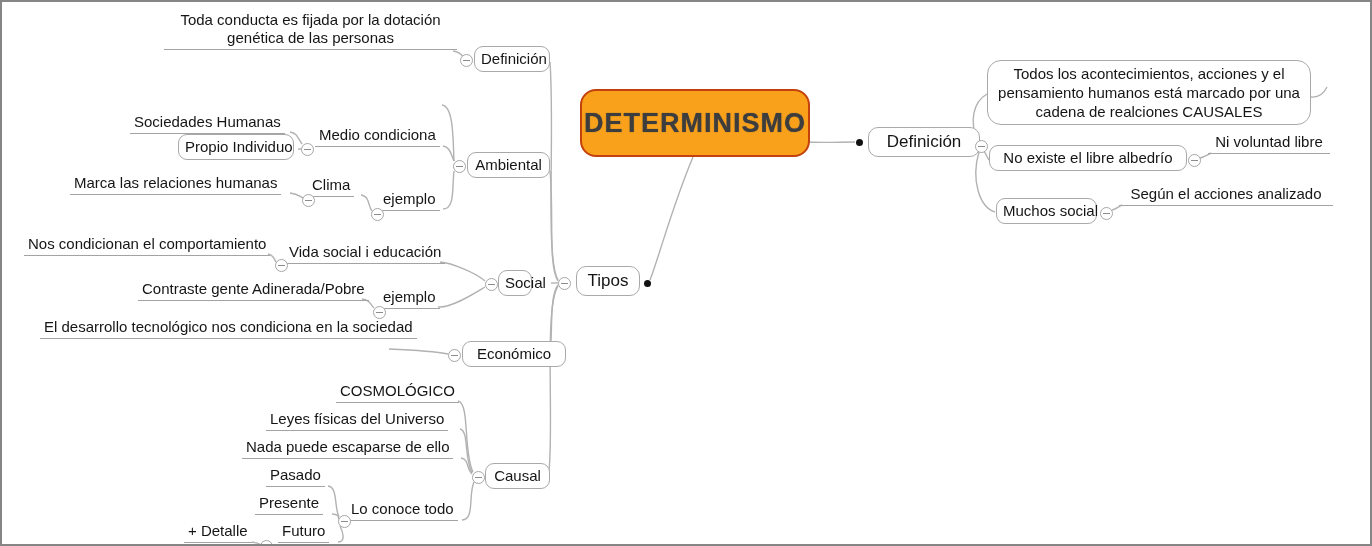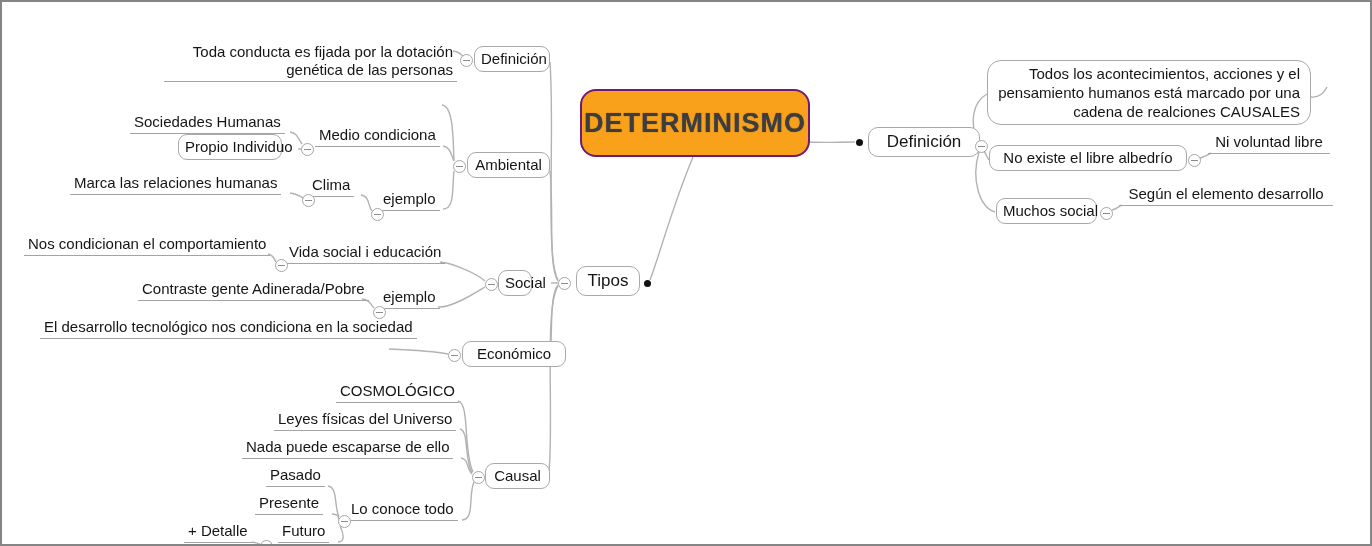--- a/index.html
+++ b/index.html
@@ -23,41 +23,41 @@
     box-sizing:border-box;
     font-size:15px;
     line-height:20px;
     padding:2px 6px;
     text-align:center;
     white-space:nowrap;
   }
   .bubble.big{
     white-space:normal;
     border-radius:14px;
-    text-align:right;
+    text-align:center;
     line-height:19px;
     padding:3px 10px;
   }
   .bubble.lvl1{font-size:17px;line-height:22px;padding:3px 8px;border-radius:10px;}
   .fork{
     position:absolute;
     font-size:15px;
     line-height:18px;
     padding:0 4px 2px 4px;
     border-bottom:1.5px solid #a3a3a3;
     text-align:center;
     white-space:nowrap;
     box-sizing:border-box;
   }
-  .fork.wrap{white-space:normal;text-align:right;margin-top:32px;}
+  .fork.wrap{white-space:normal;text-align:center;}
   .root{
     position:absolute;
     left:578px;top:87px;width:230px;height:68px;
     background:#F9A11B;
-    border:2px solid #701a75;
+    border:2px solid #c2410c;
     border-radius:16px;
     box-sizing:border-box;
     display:flex;align-items:center;justify-content:center;
     font-size:27px;font-weight:800;letter-spacing:1px;
     color:#3d3d3d;
     text-shadow:0 0 1px #4a4a4a;
   }
   .fold{
     position:absolute;
     width:13px;height:13px;
@@ -138,21 +138,21 @@
   <div class="bubble" style="left:987px;top:143px;width:198px">
     <span>No existe el libre albedrío</span>
   </div>
   <div class="fork" style="left:1206px;top:131px;width:122px">
     <span>Ni voluntad libre</span>
   </div>
   <div class="bubble" style="left:994px;top:196px;width:101px">
     <span>Muchos social</span>
   </div>
   <div class="fork" style="left:1117px;top:183px;width:214px">
-    <span>Según el elemento desarrollo</span>
+    <span>Según el acciones analizado</span>
   </div>
 
   <div class="bubble lvl1" style="left:574px;top:264px;width:64px">
     <span>Tipos</span>
   </div>
 
   <div class="bubble" style="left:472px;top:44px;width:76px">
     <span>Definición</span>
   </div>
   <div class="bubble" style="left:465px;top:150px;width:83px">
@@ -168,21 +168,21 @@
     <span>Causal</span>
   </div>
 
   <div class="fork wrap" style="left:162px;top:9px;width:293px">
     <span>Toda conducta es fijada por la dotación genética de las personas</span>
   </div>
 
   <div class="fork" style="left:128px;top:111px">
     <span>Sociedades Humanas</span>
   </div>
-  <div class="bubble" style="left:176px;top:132px;width:104px">
+  <div class="bubble" style="left:176px;top:132px;width:116px">
     <span>Propio Individuo</span>
   </div>
   <div class="fork" style="left:313px;top:124px">
     <span>Medio condiciona</span>
   </div>
   <div class="fork" style="left:68px;top:172px">
     <span>Marca las relaciones humanas</span>
   </div>
   <div class="fork" style="left:306px;top:174px">
     <span>Clima</span>
@@ -204,21 +204,21 @@
     <span>ejemplo</span>
   </div>
 
   <div class="fork" style="left:38px;top:316px">
     <span>El desarrollo tecnológico nos condiciona en la sociedad</span>
   </div>
 
   <div class="fork" style="left:334px;top:380px">
     <span>COSMOLÓGICO</span>
   </div>
-  <div class="fork" style="left:272px;top:408px">
+  <div class="fork" style="left:264px;top:408px">
     <span>Leyes físicas del Universo</span>
   </div>
   <div class="fork" style="left:240px;top:436px">
     <span>Nada puede escaparse de ello</span>
   </div>
   <div class="fork" style="left:264px;top:464px">
     <span>Pasado</span>
   </div>
   <div class="fork" style="left:253px;top:492px">
     <span>Presente</span>

